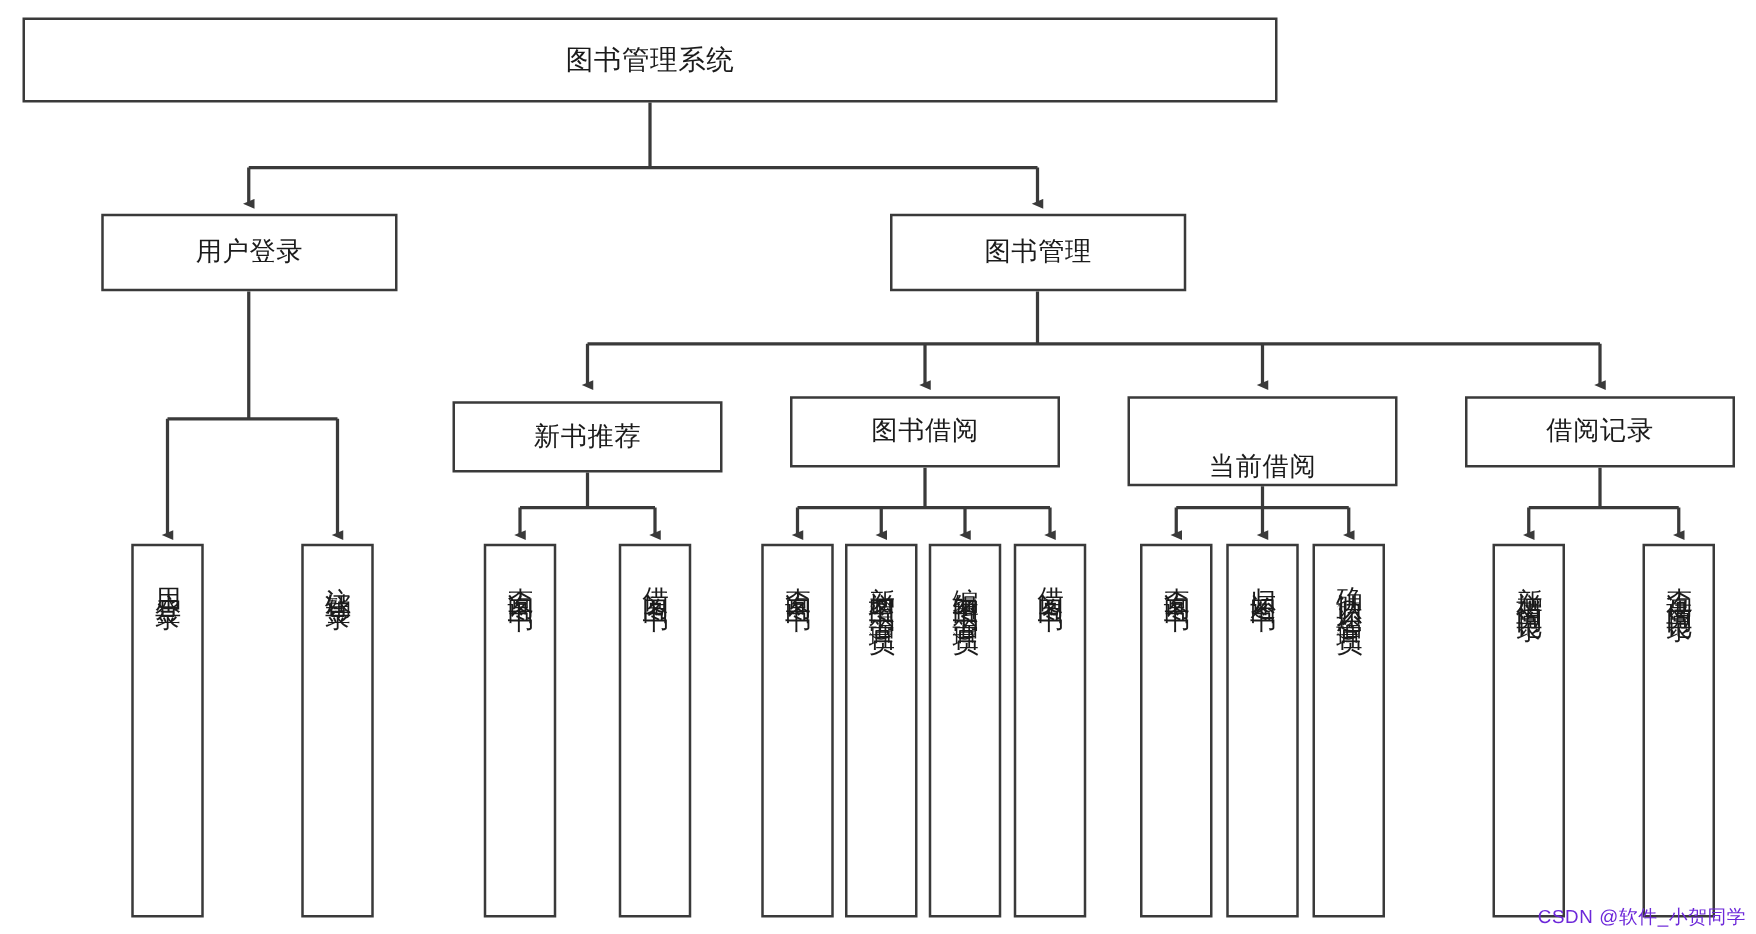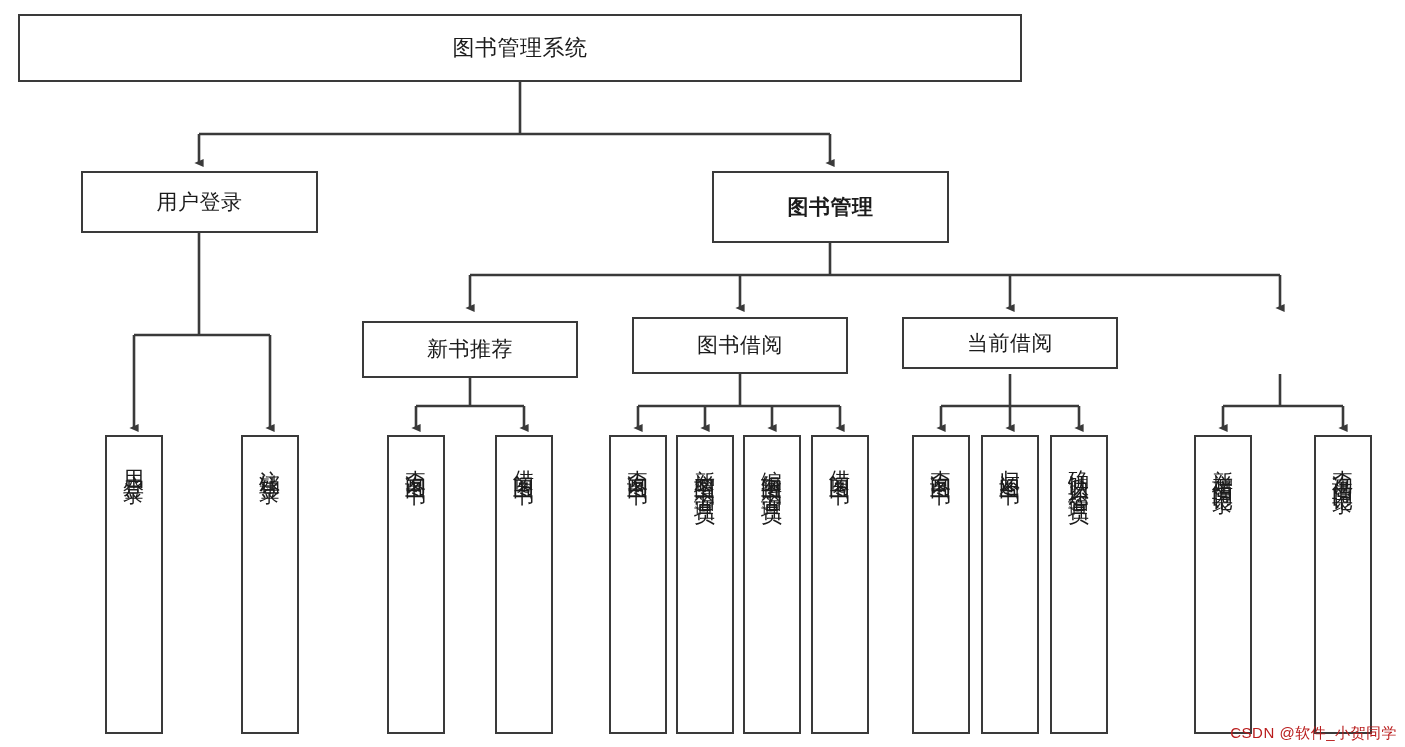--- a/index.html
+++ b/index.html
@@ -46,21 +46,21 @@
     text-orientation:upright;
     font-size:21px;
     letter-spacing:5px;
     line-height:1;
   }
   .watermark{
     position:absolute;
     right:8px;
     bottom:4px;
     font-size:15px;
-    color:#b91c1c;
+    color:#6d28d9;
     letter-spacing:0.5px;
     white-space:nowrap;
     text-align:center;
   }
 </style>
 </head>
 <body>
 
 <div id="canvas">
 
@@ -114,32 +114,35 @@
     </g>
   </svg>
 
   <div class="node horiz root" style="left:18px;top:14px;width:1004px;height:68px;">
     <span class="lbl">图书管理系统</span>
   </div>
 
   <div class="node horiz" style="left:81px;top:171px;width:237px;height:62px;">
     <span class="lbl">用户登录</span>
   </div>
-  <div class="node horiz" style="left:712px;top:171px;width:237px;height:72px;font-weight:bold;">
+  <div class="node horiz" style="left:712px;top:171px;width:237px;height:62px;">
     <span class="lbl">图书管理</span>
   </div>
 
   <div class="node horiz" style="left:362px;top:321px;width:216px;height:57px;font-family:Liberation Serif, serif;">
     <span class="lbl">新书推荐</span>
   </div>
   <div class="node horiz" style="left:632px;top:317px;width:216px;height:57px;align-items:center;">
     <span class="lbl">图书借阅</span>
   </div>
-  <div class="node horiz" style="left:902px;top:317px;width:216px;height:52px;">
+  <div class="node horiz" style="left:902px;top:317px;width:216px;height:72px;align-items:flex-end;">
     <span class="lbl">当前借阅</span>
+  </div>
+  <div class="node horiz" style="left:1172px;top:317px;width:216px;height:57px;">
+    <span class="lbl">借阅记录</span>
   </div>
 
   <div class="node vert" style="left:105px;top:435px;width:58px;height:299px;">
     <span class="lbl">用户登录</span>
   </div>
   <div class="node vert" style="left:241px;top:435px;width:58px;height:299px;">
     <span class="lbl">注销登录</span>
   </div>
 
   <div class="node vert" style="left:387px;top:435px;width:58px;height:299px;">

